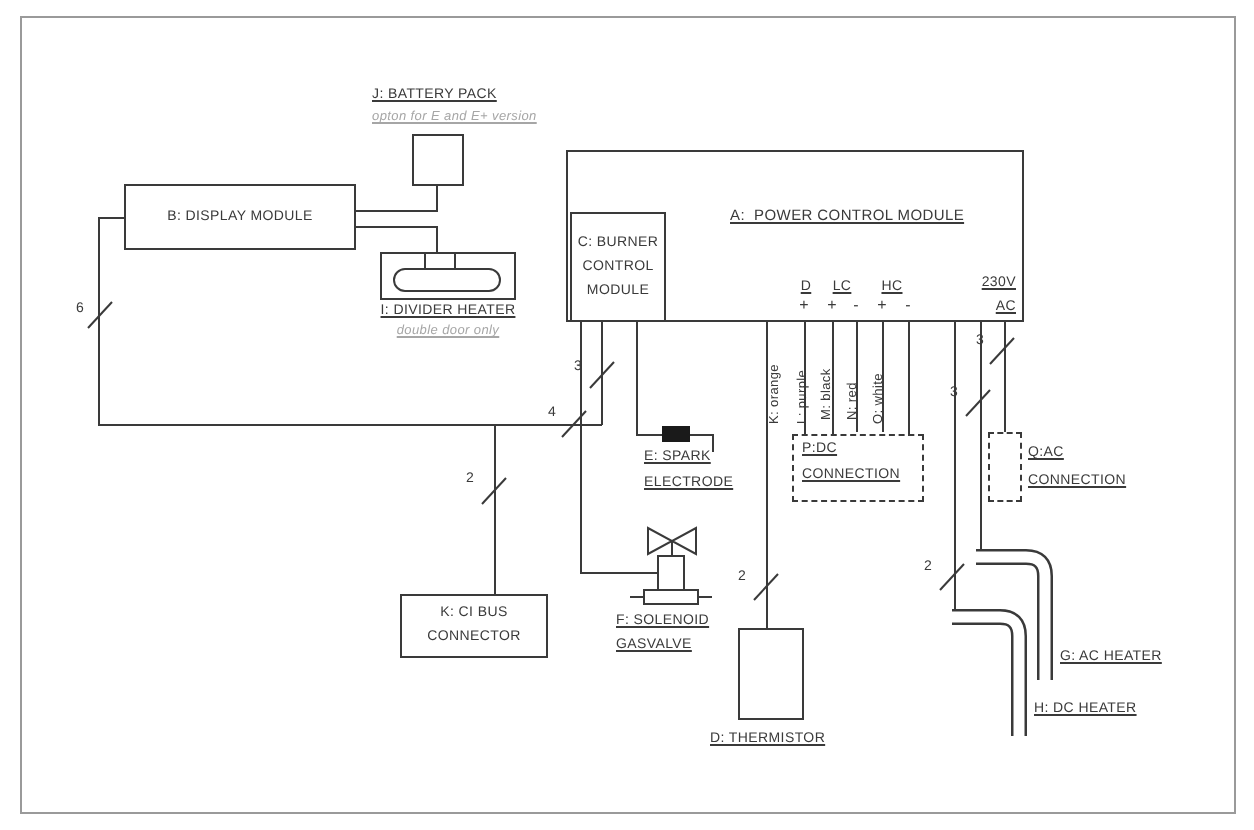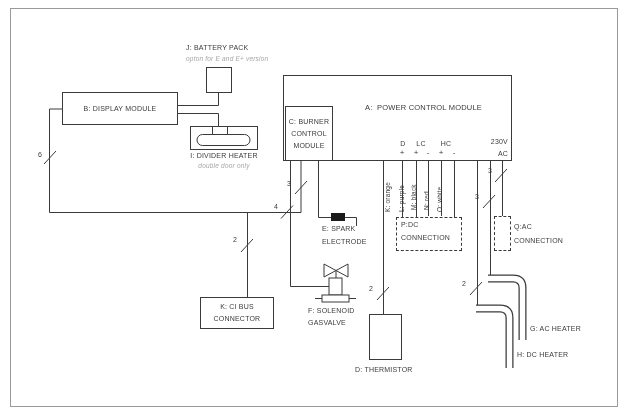--- a/index.html
+++ b/index.html
@@ -5,21 +5,21 @@
   html,body{margin:0;padding:0;background:#fff;}
   .page{
     position:relative;width:627px;height:415px;background:#fff;overflow:hidden;
     font-family:"Liberation Sans","DejaVu Sans",sans-serif;color:#3a3a3a;
   }
   .frame{position:absolute;left:10px;top:8px;width:606px;height:397px;border:1px solid #9a9a9a;}
   svg.wires{position:absolute;left:0;top:0;}
   .box{position:absolute;border:1px solid #3a3a3a;background:#fff;box-sizing:border-box;
        display:flex;flex-direction:column;align-items:center;justify-content:center;}
   .dashedbox{position:absolute;border:1px dashed #3a3a3a;background:transparent;box-sizing:border-box;}
-  .lbl{position:absolute;font-size:7px;line-height:9px;white-space:nowrap;letter-spacing:.2px;}
+  .lbl{position:absolute;font-size:7px;line-height:9px;white-space:nowrap;letter-spacing:.2px;text-decoration:underline;}
   .lbl.center{text-align:center;}
   .muted{color:#a6a6a6;font-style:italic;font-size:6.5px;}
   .boxlbl{font-size:7px;line-height:12px;text-align:center;letter-spacing:.2px;}
   .vlabel{position:absolute;font-size:6.5px;line-height:9px;height:9px;white-space:nowrap;
           transform:rotate(-90deg);transform-origin:left bottom;letter-spacing:.2px;}
   .count{position:absolute;font-size:7px;line-height:8px;}
   .sign{position:absolute;width:10px;text-align:center;font-size:8px;line-height:8px;}
   .pre{white-space:pre;}
 </style>
 </head>

